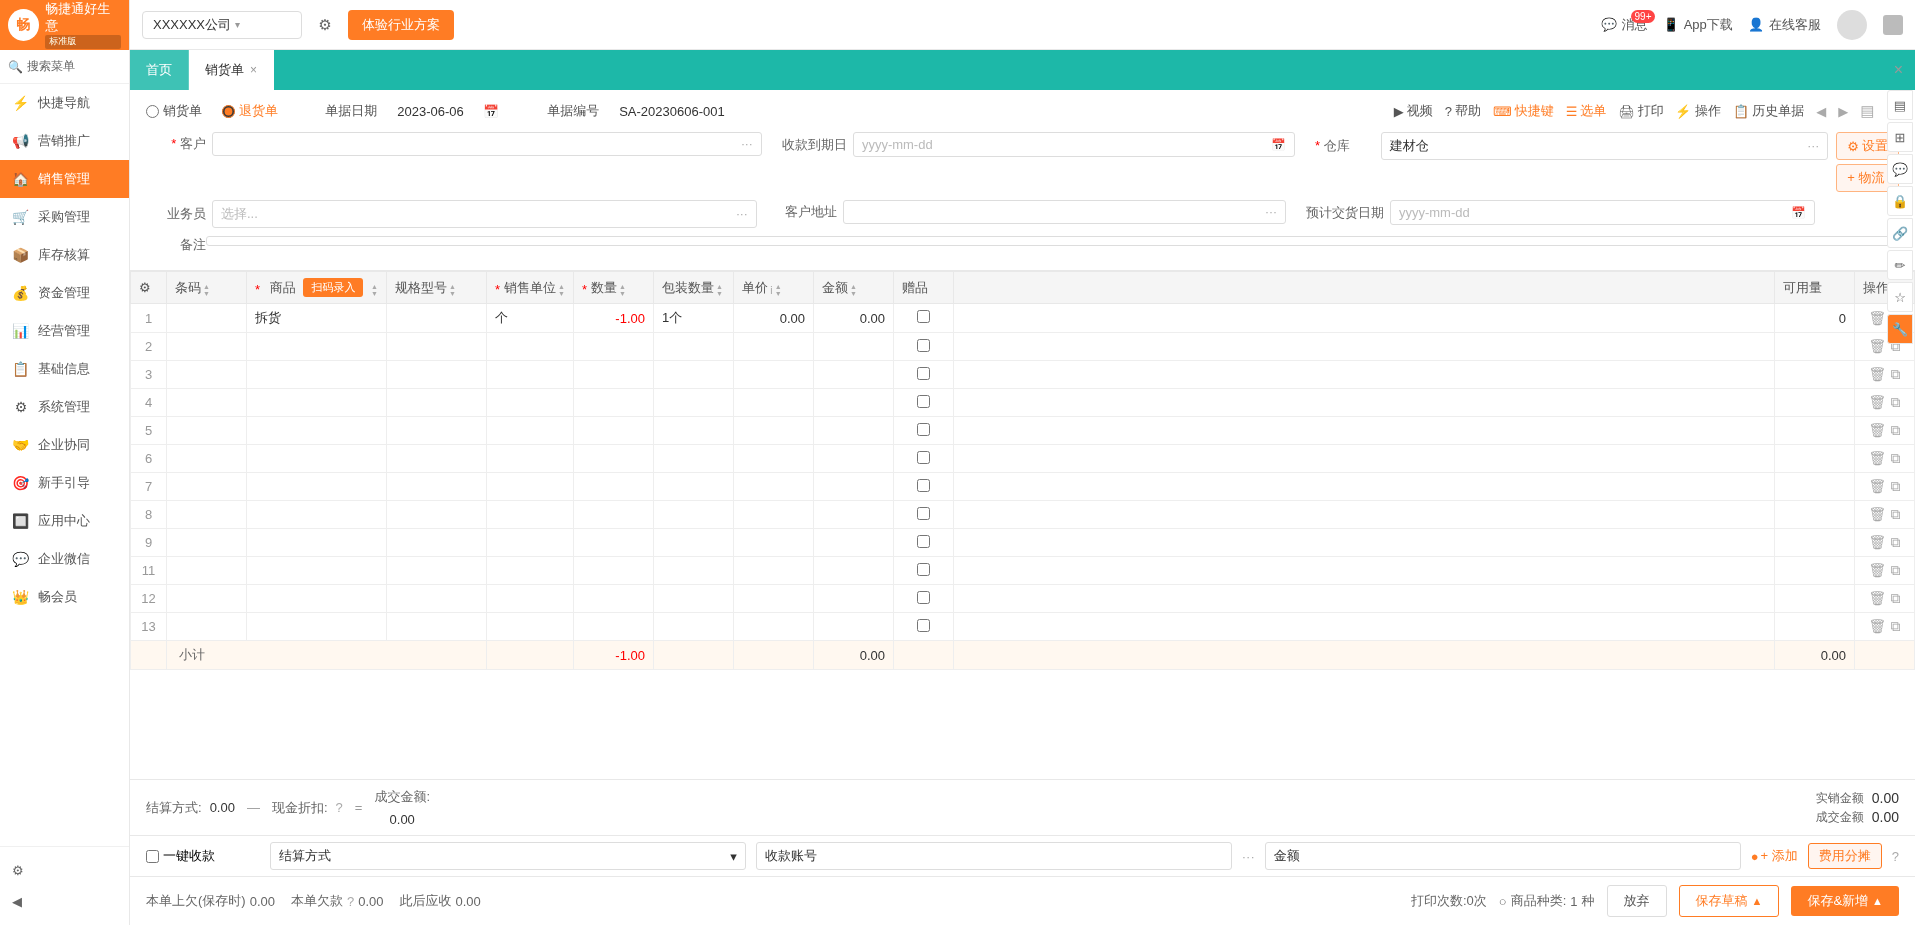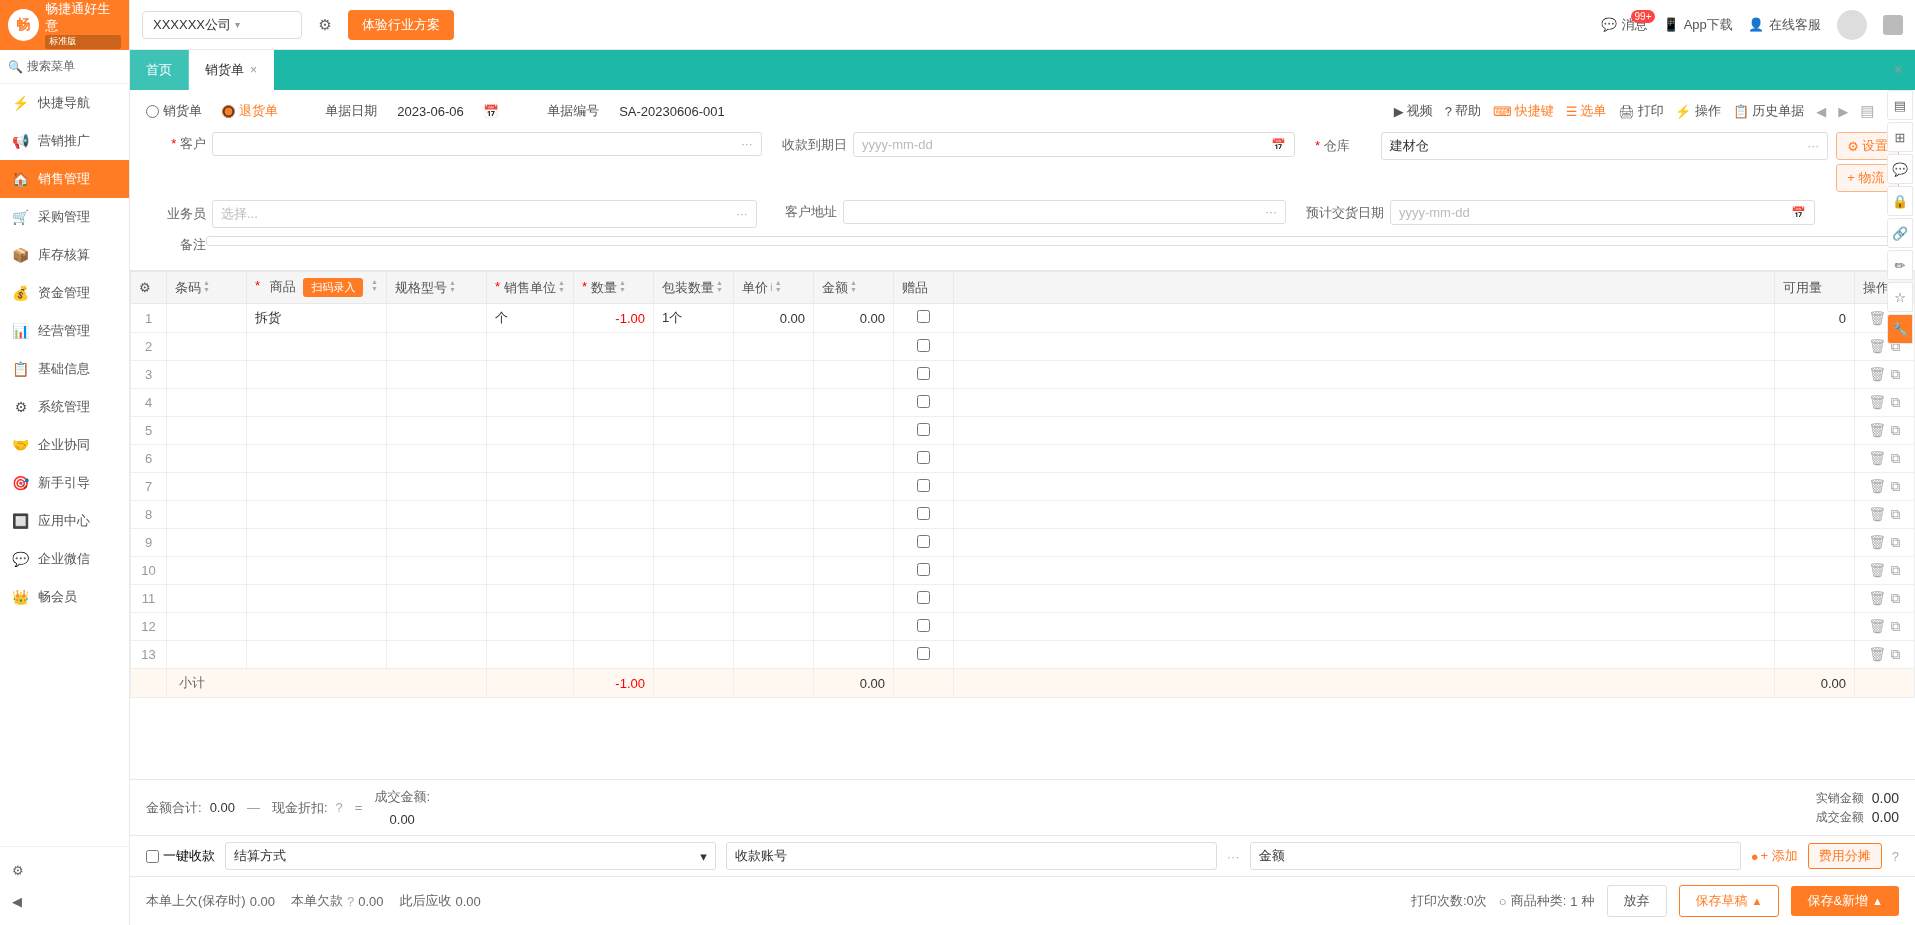--- a/index.html
+++ b/index.html
@@ -237,21 +237,21 @@
       color: #999; cursor: pointer; font-size: 16px;
     }
 
     .checkbox-cell { text-align: center; }
     .row-op { display: flex; gap: 4px; justify-content: center; }
     .op-icon { color: #aaa; cursor: pointer; font-size: 14px; }
 
     
     .info-icon { color: #aaa; font-size: 11px; cursor: pointer; }
 
-    .th-sort { display: flex; align-items: flex-start; gap: 2px; }
+    .th-sort { display: flex; align-items: flex-end; gap: 2px; }
     .sort-arrows { display: flex; flex-direction: column; }
     .sort-arrows span { font-size: 7px; color: #aaa; line-height: 1; }
 
     .settings-icon-cell { text-align: center; cursor: pointer; }
   </style>
 </head>
 <body>
 
 <div class="sidebar">
   <div class="sidebar-logo">
@@ -750,40 +750,20 @@
       <td class="col-avail" style="text-align:right;"></td>
       <td class="col-op">
         <div class="row-op">
           <span class="op-icon">🗑</span>
           <span class="op-icon">⧉</span>
         </div>
       </td>
     </tr>
           <tr>
       <td class="row-num">9</td>
-      <td class="col-barcode" style="cursor:pointer;color:#aaa;"></td>
-      <td class="col-goods" style="cursor:pointer;"></td>
-      <td class="col-spec" style="cursor:pointer;"></td>
-      <td class="col-unit" style="cursor:pointer;"></td>
-      <td class="col-qty " style="text-align:right;cursor:pointer;"></td>
-      <td class="col-pkg" style="cursor:pointer;"></td>
-      <td class="col-price" style="text-align:right;cursor:pointer;"></td>
-      <td class="col-amount" style="text-align:right;cursor:pointer;"></td>
-      <td class="col-gift checkbox-cell"><input type="checkbox" style=""></td>
-      <td style="flex:1;min-width:200px;"></td>
-      <td class="col-avail" style="text-align:right;"></td>
-      <td class="col-op">
-        <div class="row-op">
-          <span class="op-icon">🗑</span>
-          <span class="op-icon">⧉</span>
-        </div>
-      </td>
-    </tr>
-          <tr>
-      <td class="row-num">10</td>
       <td class="col-barcode" style="cursor:pointer;color:#aaa;"></td>
       <td class="col-goods" style="cursor:pointer;"></td>
       <td class="col-spec" style="cursor:pointer;"></td>
       <td class="col-unit" style="cursor:pointer;"></td>
       <td class="col-qty " style="text-align:right;cursor:pointer;"></td>
       <td class="col-pkg" style="cursor:pointer;"></td>
       <td class="col-price" style="text-align:right;cursor:pointer;"></td>
       <td class="col-amount" style="text-align:right;cursor:pointer;"></td>
       <td class="col-gift checkbox-cell"><input type="checkbox" style=""></td>
       <td style="flex:1;min-width:200px;"></td>
@@ -869,21 +849,21 @@
           <td style="flex:1;"></td>
           <td class="col-avail" style="text-align:right;">0.00</td>
           <td></td>
         </tr>
       </tfoot>
     </table>
   </div>
 
   <div class="bottom-bar">
     <div class="amount-summary">
-      <span class="amount-label">金额合计:</span>
+      <span class="amount-label">结算方式:</span>
       <span class="amount-value">0.00</span>
     </div>
     <span class="dash-icon">—</span>
     <div class="amount-summary">
       <span class="amount-label">现金折扣:</span>
       <span class="help-icon">?</span>
     </div>
     <span class="equals-icon">=</span>
     <div class="transaction-amount">
       <span class="amount-label">成交金额:</span>
@@ -899,21 +879,21 @@
         <span class="summary-value">0.00</span>
       </div>
     </div>
   </div>
 
   <div class="payment-row">
     <div class="one-click-pay">
       <input type="checkbox" style="">
       <span>一键收款</span>
     </div>
-    <div class="form-input-box" style="width:100px;">
+    <div class="form-input-box" style="width:100px;margin-left:45px;">
       <span>结算方式</span>
       <span>▾</span>
     </div>
     <div class="form-input-box" style="width:100px;">
       <span>收款账号</span>
     </div>
     <span style="color:#aaa;">···</span>
     <div class="form-input-box" style="width:80px;">
       <span>金额</span>
     </div>

